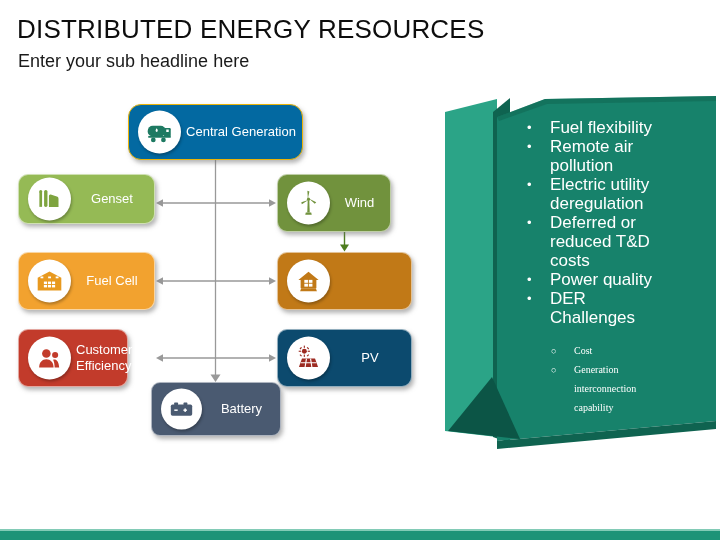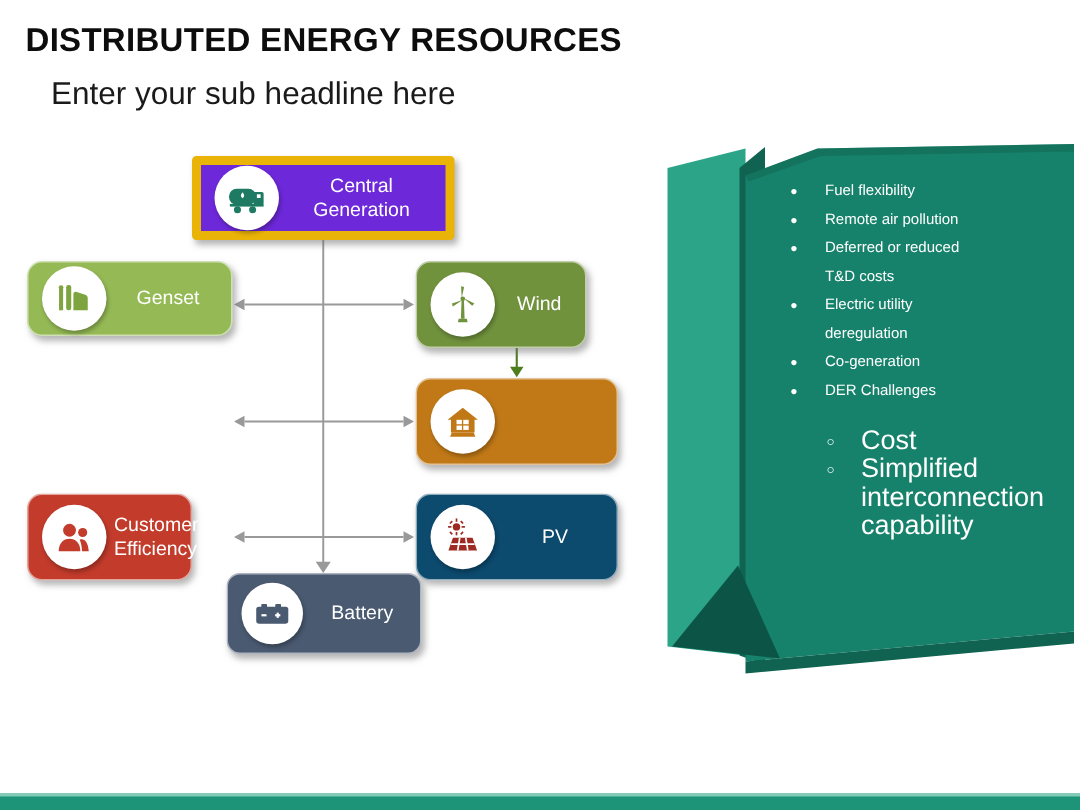--- a/index.html
+++ b/index.html
@@ -2,46 +2,46 @@
 <html><head>
 <meta charset="utf-8">
 <style>
   * { margin:0; padding:0; box-sizing:border-box; }
   body { background:#e8e8e8; font-family:"Liberation Sans", sans-serif; }
   .slide {
     position:relative; width:720px; height:540px; background:#ffffff;
     overflow:hidden; margin:0 auto;
   }
   .title {
-    position:absolute; left:17px; top:14px; font-size:22px; font-weight:700;
+    position:absolute; left:17px; top:14px; font-size:26px; font-weight:400;
     color:#0d0d0d; letter-spacing:.2px;
   }
   .subtitle {
-    position:absolute; left:34px; top:51px; font-size:21px; font-weight:400;
+    position:absolute; left:18px; top:51px; font-size:18px; font-weight:400;
     color:#1a1a1a;
   }
   svg.connectors { position:absolute; left:0; top:0; width:720px; height:540px; pointer-events:none; }
   
   .node {
     position:absolute; border-radius:10px; color:#fff;
     box-shadow:2px 3px 4px rgba(110,110,110,.5);
     border:1px solid rgba(255,255,255,.55);
   }
   .node .ic {
     position:absolute; left:9px; top:50%; transform:translateY(-50%);
     width:43px; height:43px; background:#fff; border-radius:50%;
     display:flex; align-items:center; justify-content:center;
     box-shadow:1px 2px 3px rgba(0,0,0,.28);
   }
   .node .ic svg { width:27px; height:27px; }
   .node .lbl {
     position:absolute; left:57px; right:6px; top:50%; transform:translateY(-50%);
     text-align:center; font-size:13px; line-height:1.25;
   }
-  .node-central { left:128px; top:104px; width:175px; height:56px; background:#6d28d9; border-radius:3px; border:6px solid #eab308; }
+  .node-central { left:128px; top:104px; width:175px; height:56px; background:#0369a1; border-radius:13px; border:1px solid #eab308; }
   .node-central .ic svg { fill:#1E7A62; }
   .node-genset { left:18px; top:174px; width:137px; height:50px; background:#95BA55; }
   .node-genset .ic svg { fill:#7EA43F; }
   .node-wind { left:277px; top:174px; width:114px; height:58px; background:#71923D; }
   .node-wind .ic svg { fill:#71923D; }
   .node-fuelcell { left:18px; top:252px; width:137px; height:58px; background:#F2A22F; }
   .node-fuelcell .ic svg { fill:#E8991F; }
   .node-remote { left:277px; top:252px; width:135px; height:58px; background:#C17917; }
   .node-remote .ic svg { fill:#C17917; }
   .node-customer { left:18px; top:329px; width:110px; height:58px; background:#C23B2B; }
@@ -49,28 +49,28 @@
   .node-pv { left:277px; top:329px; width:135px; height:58px; background:#0c4a6e; }
   .node-pv .ic svg { fill:#9D2B22; }
   .node-battery { left:151px; top:382px; width:130px; height:54px; background:#4A5A71; border-radius:9px;padding-left:10px; }
   .node-battery .ic { width:41px; height:41px; }
   .node-battery .ic svg { fill:#4A5A71; }
   
   .panel3d { position:absolute; left:440px; top:90px; width:280px; height:360px; }
   .panel-text { position:absolute; left:524px; top:118px; width:132px; color:#fff; }
   .panel-text ul { list-style:none; }
   .panel-text li {
-    position:relative; padding-left:26px; font-size:10px; line-height:19px;
+    position:relative; padding-left:26px; font-size:17px; line-height:19px;
   }
   .panel-text li::before {
     content:"\2022"; position:absolute; left:3px; top:0; font-size:13px;
   }
   .der-head { }
   ul.sub { margin-top:14px; }
-  ul.sub li { padding-left:50px; font-size:18px; }
+  ul.sub li { padding-left:50px; font-size:10px;font-family:Liberation Serif, serif; }
   ul.sub li::before { content:"\25CB"; left:27px; font-size:9px; top:1px; }
   
   .bottom-bar {
     position:absolute; left:0; right:0; bottom:0; height:11px;
     background:#1D9377; border-top:2px solid #82CBB6;
   }
 </style>
 </head>
 <body>
 
@@ -135,20 +135,39 @@
             <path d="M11.4 8.2 L11 1.2 L12.8 1.7 Z" transform="rotate(240 12 8.6)"></path>
           </g>
           <circle cx="12" cy="8.6" r="1.4"></circle>
           <path d="M11.3 9.5 h1.4 l.4 11 h-2.2 z"></path>
           <path d="M9.6 20.5 h4.8 l.5 2 h-5.8 z"></path>
         </svg>
     </span>
     <span class="lbl">Wind</span>
   </div>
 
+  <div class="node node-fuelcell">
+    <span class="ic">
+      <svg viewBox="0 0 24 24">
+          <path d="M12 3.5 L22.5 9 V20.5 H1.5 V9 Z"></path>
+          <rect x="4" y="8" width="2.5" height="1.6" fill="#fff"></rect>
+          <rect x="10.8" y="8" width="2.5" height="1.6" fill="#fff"></rect>
+          <rect x="17.5" y="8" width="2.5" height="1.6" fill="#fff"></rect>
+          <g fill="#fff">
+            <rect x="7" y="12.5" width="2.8" height="2.2"></rect>
+            <rect x="10.6" y="12.5" width="2.8" height="2.2"></rect>
+            <rect x="14.2" y="12.5" width="2.8" height="2.2"></rect>
+            <rect x="7" y="15.5" width="2.8" height="2.2"></rect>
+            <rect x="10.6" y="15.5" width="2.8" height="2.2"></rect>
+            <rect x="14.2" y="15.5" width="2.8" height="2.2"></rect>
+          </g>
+        </svg>
+    </span>
+    <span class="lbl">Fuel Cell</span>
+  </div>
 
   <div class="node node-remote">
     <span class="ic">
       <svg viewBox="0 0 24 24">
           <path d="M12 3.8 L21 11 H19 V18.5 H5 V11 H3 Z"></path>
           <g fill="#fff">
             <rect x="8.3" y="11" width="3.2" height="2.6"></rect>
             <rect x="12.3" y="11" width="3.2" height="2.6"></rect>
             <rect x="8.3" y="14.4" width="3.2" height="2.6"></rect>
             <rect x="12.3" y="14.4" width="3.2" height="2.6"></rect>
@@ -220,28 +239,28 @@
       <polygon points="53,22 70,8 70,353 53,347" fill="#0F6350"></polygon>
       <polygon points="57,27 105,9 276,6 276,331 57,351" fill="#17826B"></polygon>
       <polygon points="57,27 105,9 276,6 276,11 107,14 59,31" fill="#0F6350" opacity="0.5"></polygon>
       <polygon points="57,351 276,331 276,339 57,359" fill="#0F6350"></polygon>
       <polygon points="8,341 52,287 80,349" fill="#0C5546"></polygon>
     </svg>
     <div class="panel-text">
       <ul>
         <li>Fuel flexibility</li>
         <li>Remote air pollution</li>
+        <li>Electric utility deregulation</li>
         <li>Deferred or reduced T&amp;D costs</li>
-        <li>Electric utility deregulation</li>
-        <li>Co-generation</li>
+        <li>Power quality</li>
       </ul>
       <ul>
         <li class="der-head">DER Challenges</li>
       </ul>
       <ul class="sub">
         <li>Cost</li>
-        <li>Simplified interconnection capability</li>
+        <li>Generation interconnection capability</li>
       </ul>
     </div>
   </div>
 
   <div class="bottom-bar"></div>
 </div>
 
 </body></html>

